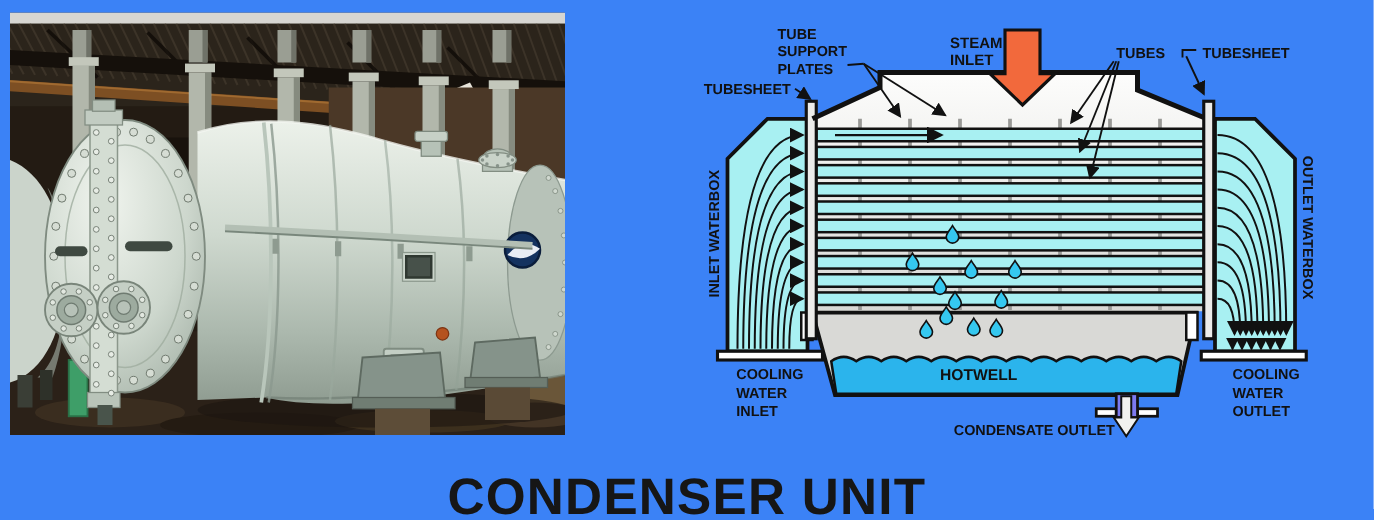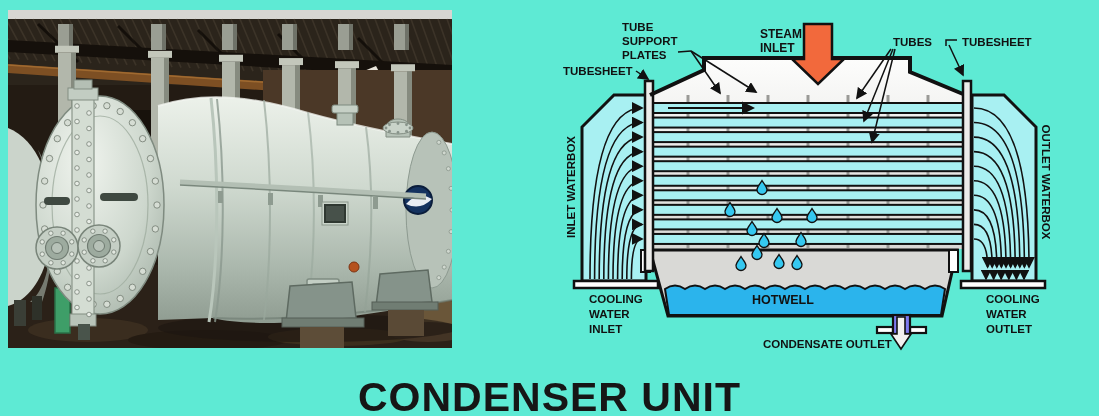--- a/index.html
+++ b/index.html
@@ -1,16 +1,16 @@
 <!DOCTYPE html>
 <html><head>
 <meta charset="utf-8">
 <style>
   html,body{margin:0;padding:0;background:#ffffff;}
-  #stage{position:relative;width:1099px;height:416px;background:#5eead4;overflow:hidden;
+  #stage{position:relative;width:1099px;height:416px;background:#3b82f6;overflow:hidden;
          font-family:"Liberation Sans",sans-serif;}
   #photo-svg{position:absolute;left:8px;top:10px;}
   #diagram-svg{position:absolute;left:540px;top:0px;}
   #page-title{position:absolute;left:0;top:374px;width:1099px;text-align:center;
               font-family:"Liberation Sans",sans-serif;font-size:41px;font-weight:700;
               color:#161616;letter-spacing:1px;}
   .dlab{font:700 11.5px "Liberation Sans",sans-serif;fill:#111;}
   .dlab-lg{font:700 12px "Liberation Sans",sans-serif;fill:#111;}
   .dlab-hw{font:700 12.5px "Liberation Sans",sans-serif;fill:#111;}
 </style>

